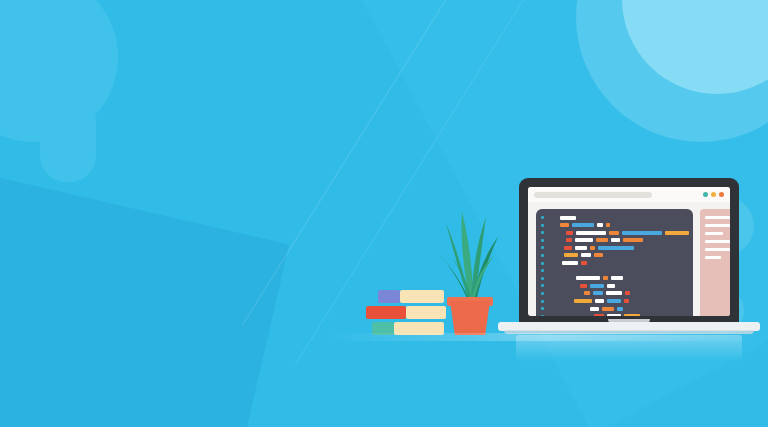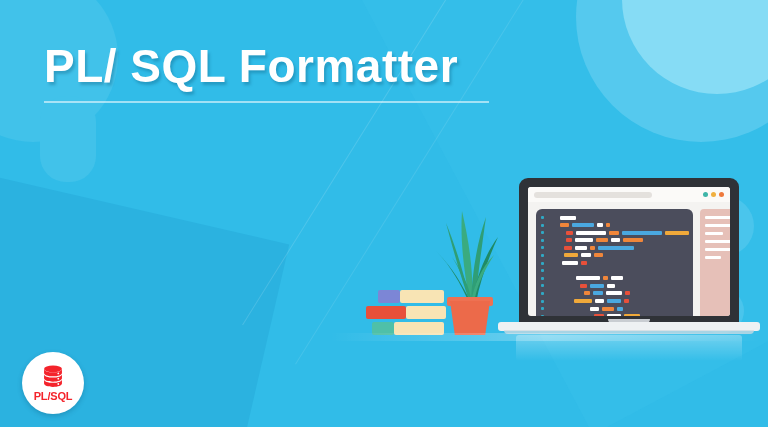--- a/index.html
+++ b/index.html
@@ -326,24 +326,20 @@
   <div class="circle-left-soft"></div>
   <div class="rounded-left-soft"></div>
   <div class="circle-outer"></div>
   <div class="circle-inner"></div>
   <div class="circle-r1"></div>
   <div class="circle-r2"></div>
   <div class="diagonal-big"></div>
   <div class="hairline"></div>
   <div class="hairline2"></div>
 
-  <div class="title-block">
-    <h1 class="title">PL/ SQL Formatter</h1>
-    <div class="title-underline"></div>
-  </div>
 
   <div class="books">
       <div class="book-pages" style="background: rgb(248, 228, 180); left: 34px; top: 0px; width: 44px;"></div>
       <div class="book-spine" style="background: rgb(124, 134, 214); left: 12px; top: 0px; width: 22px;"></div>
       <div class="book-pages" style="background: rgb(248, 228, 180); left: 40px; top: 16px; width: 40px;"></div>
       <div class="book-spine" style="background: rgb(232, 80, 58); left: 0px; top: 16px; width: 40px;"></div>
       <div class="book-pages" style="background: rgb(248, 228, 180); left: 28px; top: 32px; width: 50px;"></div>
       <div class="book-spine" style="background: rgb(79, 192, 168); left: 6px; top: 32px; width: 22px;"></div>
     </div>
 
@@ -486,27 +482,15 @@
         </div>
       </div>
     </div>
     <div class="hinge"></div>
     <div class="base"></div>
     <div class="base-shadow"></div>
     <div class="reflection"></div>
   </div>
   <div class="ground-shine"></div>
 
-  <div class="logo-badge">
-    <svg class="logo-db" viewBox="0 0 32 32">
-      <ellipse cx="16" cy="6" rx="11" ry="4.2" fill="#f4232b"></ellipse>
-      <path d="M5 6 v5 c0 2.3 4.9 4.2 11 4.2 S27 13.3 27 11 V6 c0 2.3-4.9 4.2-11 4.2 S5 8.3 5 6 Z" fill="#f4232b"></path>
-      <path d="M5 12.5 v5 c0 2.3 4.9 4.2 11 4.2 s11-1.9 11-4.2 v-5 c0 2.3-4.9 4.2-11 4.2 s-11-1.9-11-4.2 Z" fill="#f4232b"></path>
-      <path d="M5 19 v5 c0 2.3 4.9 4.2 11 4.2 s11-1.9 11-4.2 v-5 c0 2.3-4.9 4.2-11 4.2 S5 21.3 5 19 Z" fill="#f4232b"></path>
-      <circle cx="22.5" cy="11.6" r="1.1" fill="#ffffff"></circle>
-      <circle cx="22.5" cy="18.1" r="1.1" fill="#ffffff"></circle>
-      <circle cx="22.5" cy="24.6" r="1.1" fill="#ffffff"></circle>
-    </svg>
-    <div class="logo-text">PL/SQL</div>
-  </div>
 
 
 </div>
 
 </body></html>

